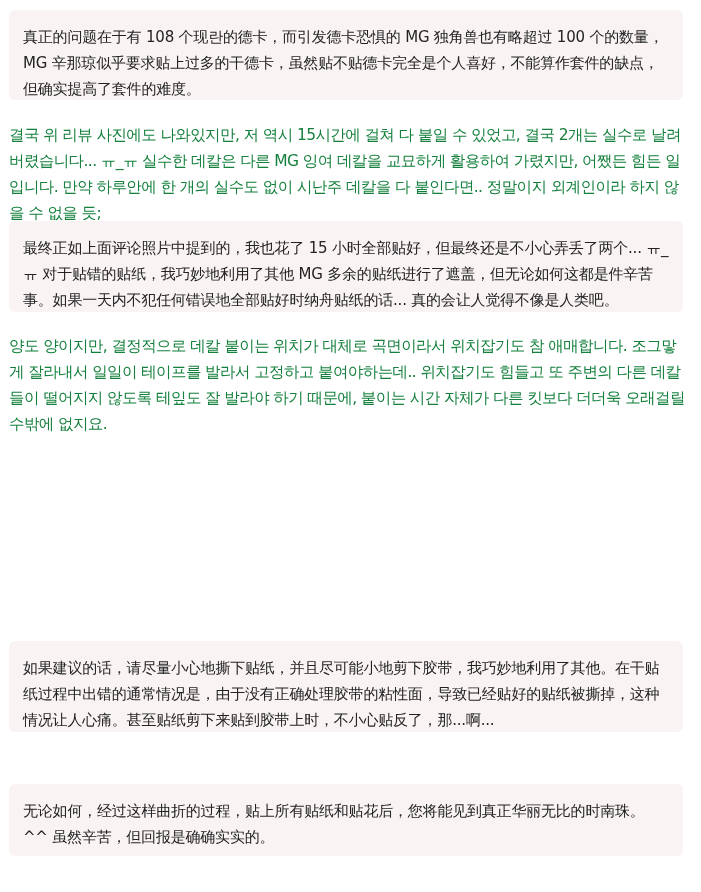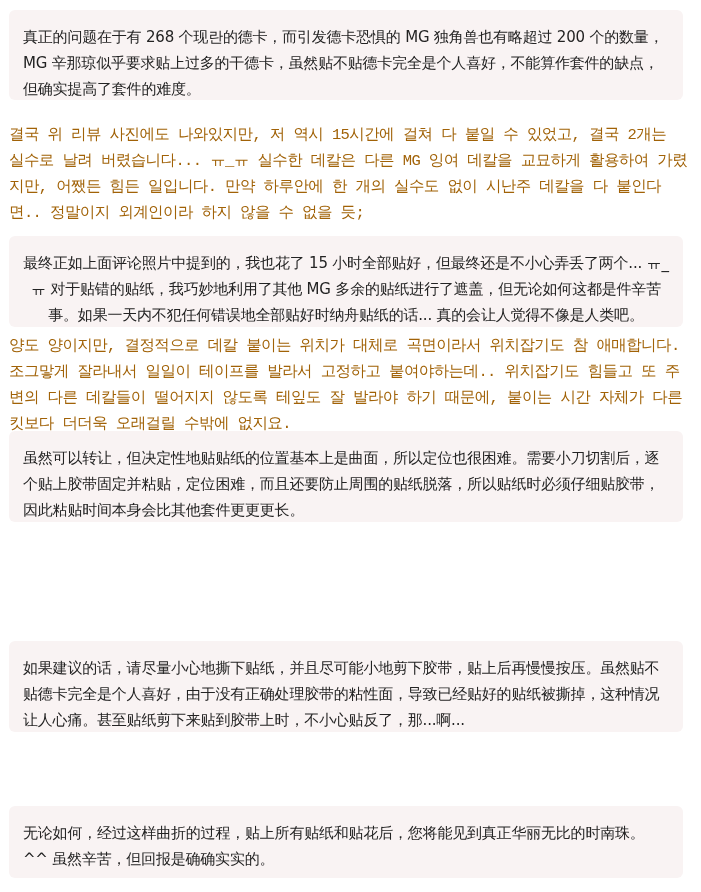--- a/index.html
+++ b/index.html
@@ -32,43 +32,41 @@
       line-height: 26px;
       color: #232323;
       letter-spacing: -0.2px;
     }
     .orig-para {
       position: absolute;
       left: 9px;
       width: 680px;
       font-size: 15.5px;
       line-height: 26px;
-      color: #a16207;
+      color: #15803d;
       letter-spacing: -0.6px;
       margin: 0;
-      font-family: Liberation Mono, monospace;
     }
     .b1 { top: 10px; height: 90px; }
     .p1 { top: 122px; }
-    .b2 { top: 236px; height: 91px; text-align: center; }
+    .b2 { top: 221px; height: 91px; }
     .p2 { top: 333px; }
     .b3 { top: 431px; height: 91px; }
     .p3 { top: 544px; }
     .b4 { top: 641px; height: 91px; }
     .p4 { top: 754px; }
-    .b5 { top: 806px; height: 72px; }
+    .b5 { top: 784px; height: 72px; }
   </style>
 </head>
 <body>
 
 <div class="doc">
-  <div class="trans-box b1">真正的问题在于有 268 个现란的德卡，而引发德卡恐惧的 MG 独角兽也有略超过 200 个的数量，MG 辛那琼似乎要求贴上过多的干德卡，虽然贴不贴德卡完全是个人喜好，不能算作套件的缺点，但确实提高了套件的难度。</div>
+  <div class="trans-box b1">真正的问题在于有 108 个现란的德卡，而引发德卡恐惧的 MG 独角兽也有略超过 100 个的数量，MG 辛那琼似乎要求贴上过多的干德卡，虽然贴不贴德卡完全是个人喜好，不能算作套件的缺点，但确实提高了套件的难度。</div>
   <p class="orig-para p1">결국 위 리뷰 사진에도 나와있지만, 저 역시 15시간에 걸쳐 다 붙일 수 있었고, 결국 2개는 실수로 날려 버렸습니다... ㅠ_ㅠ 실수한 데칼은 다른 MG 잉여 데칼을 교묘하게 활용하여 가렸지만, 어쨌든 힘든 일입니다. 만약 하루안에 한 개의 실수도 없이 시난주 데칼을 다 붙인다면.. 정말이지 외계인이라 하지 않을 수 없을 듯;</p>
 
   <div class="trans-box b2">最终正如上面评论照片中提到的，我也花了 15 小时全部贴好，但最终还是不小心弄丢了两个... ㅠ_ㅠ 对于贴错的贴纸，我巧妙地利用了其他 MG 多余的贴纸进行了遮盖，但无论如何这都是件辛苦事。如果一天内不犯任何错误地全部贴好时纳舟贴纸的话... 真的会让人觉得不像是人类吧。</div>
   <p class="orig-para p2">양도 양이지만, 결정적으로 데칼 붙이는 위치가 대체로 곡면이라서 위치잡기도 참 애매합니다. 조그맣게 잘라내서 일일이 테이프를 발라서 고정하고 붙여야하는데.. 위치잡기도 힘들고 또 주변의 다른 데칼들이 떨어지지 않도록 테잎도 잘 발라야 하기 때문에, 붙이는 시간 자체가 다른 킷보다 더더욱 오래걸릴 수밖에 없지요.</p>
 
-  <div class="trans-box b3">虽然可以转让，但决定性地贴贴纸的位置基本上是曲面，所以定位也很困难。需要小刀切割后，逐个贴上胶带固定并粘贴，定位困难，而且还要防止周围的贴纸脱落，所以贴纸时必须仔细贴胶带，因此粘贴时间本身会比其他套件更更更长。</div>
 
-  <div class="trans-box b4">如果建议的话，请尽量小心地撕下贴纸，并且尽可能小地剪下胶带，贴上后再慢慢按压。虽然贴不贴德卡完全是个人喜好，由于没有正确处理胶带的粘性面，导致已经贴好的贴纸被撕掉，这种情况让人心痛。甚至贴纸剪下来贴到胶带上时，不小心贴反了，那...啊...</div>
+  <div class="trans-box b4">如果建议的话，请尽量小心地撕下贴纸，并且尽可能小地剪下胶带，我巧妙地利用了其他。在干贴纸过程中出错的通常情况是，由于没有正确处理胶带的粘性面，导致已经贴好的贴纸被撕掉，这种情况让人心痛。甚至贴纸剪下来贴到胶带上时，不小心贴反了，那...啊...</div>
 
   <div class="trans-box b5">无论如何，经过这样曲折的过程，贴上所有贴纸和贴花后，您将能见到真正华丽无比的时南珠。^^ 虽然辛苦，但回报是确确实实的。</div>
 </div>
 
 </body></html>

